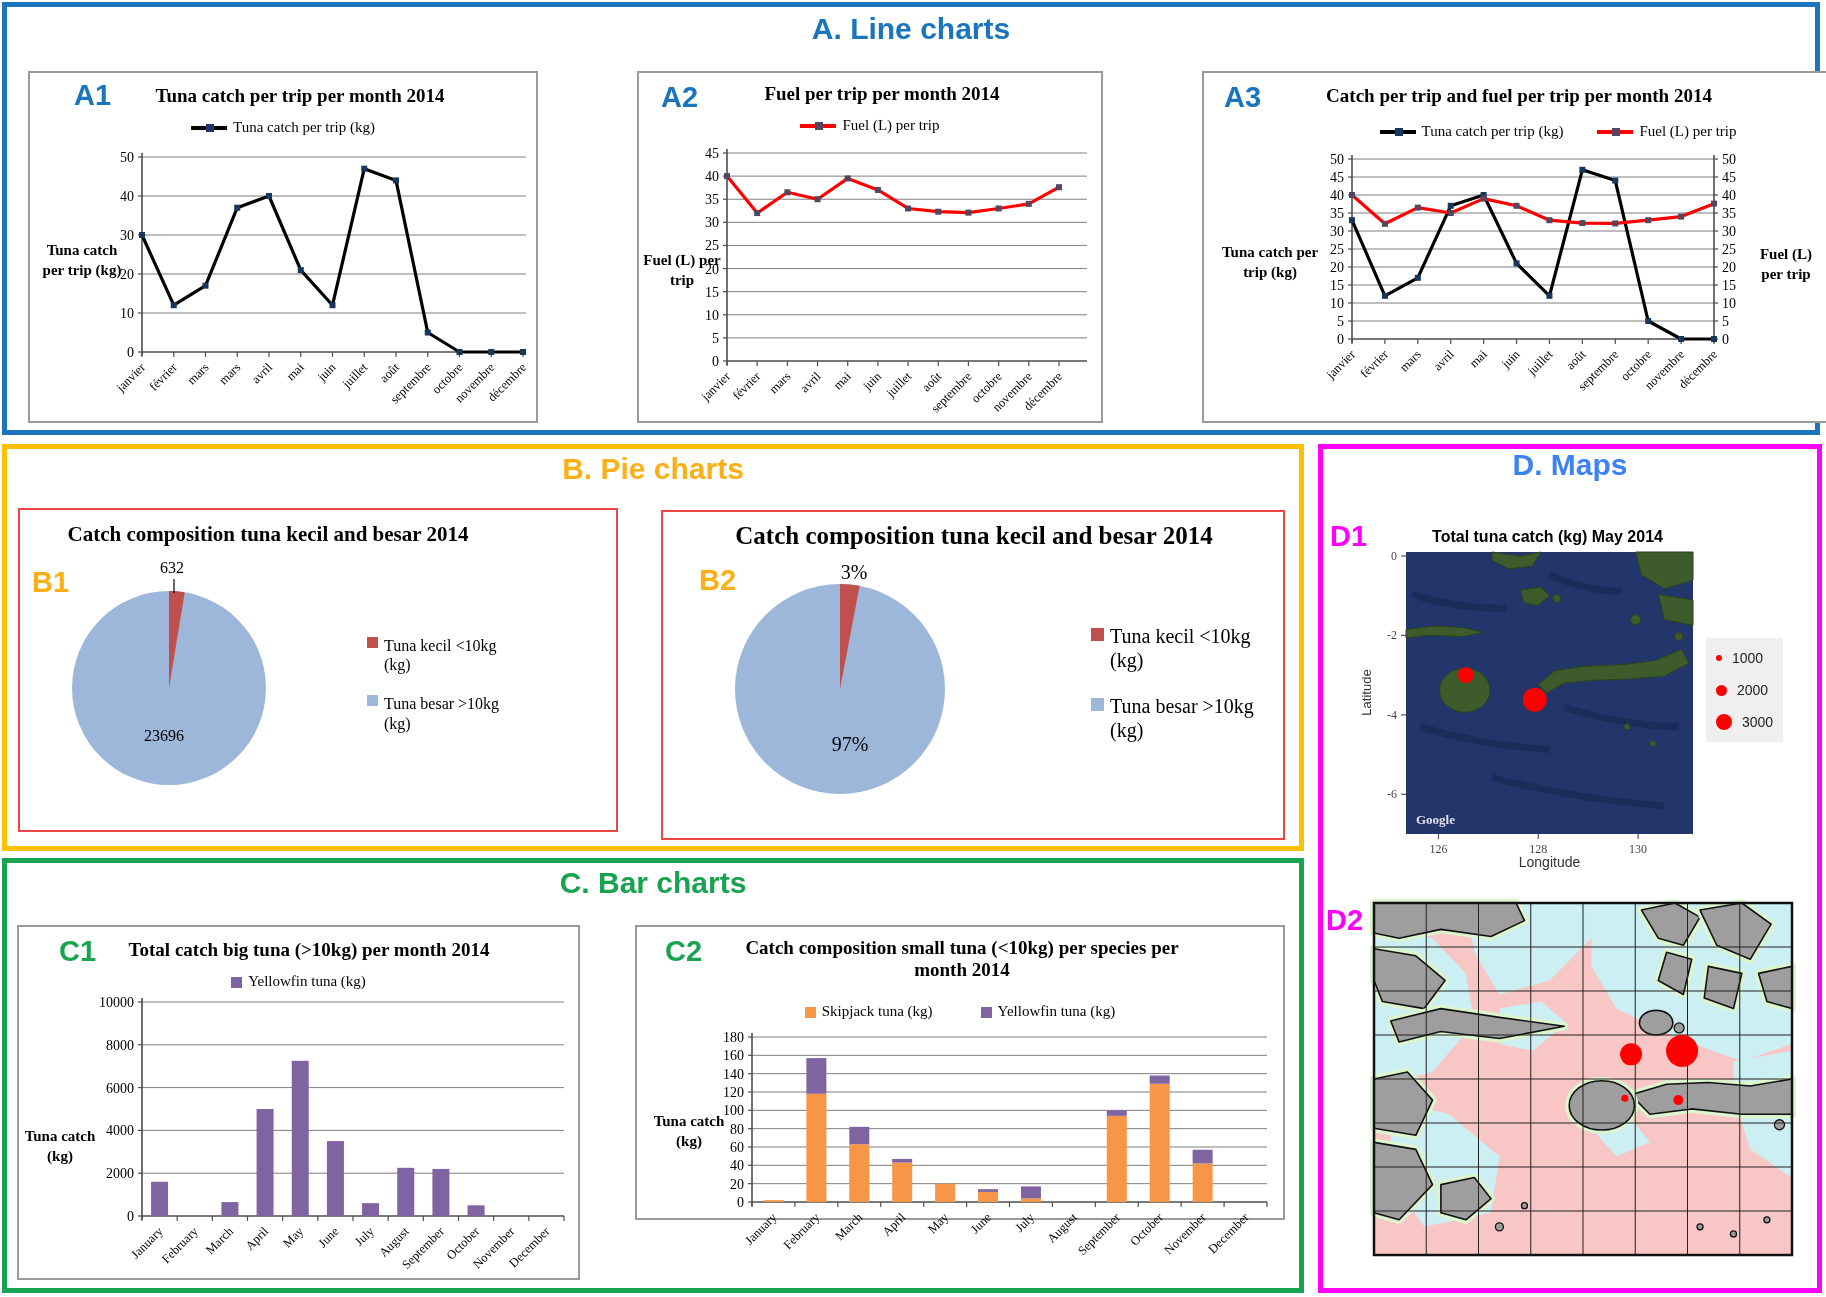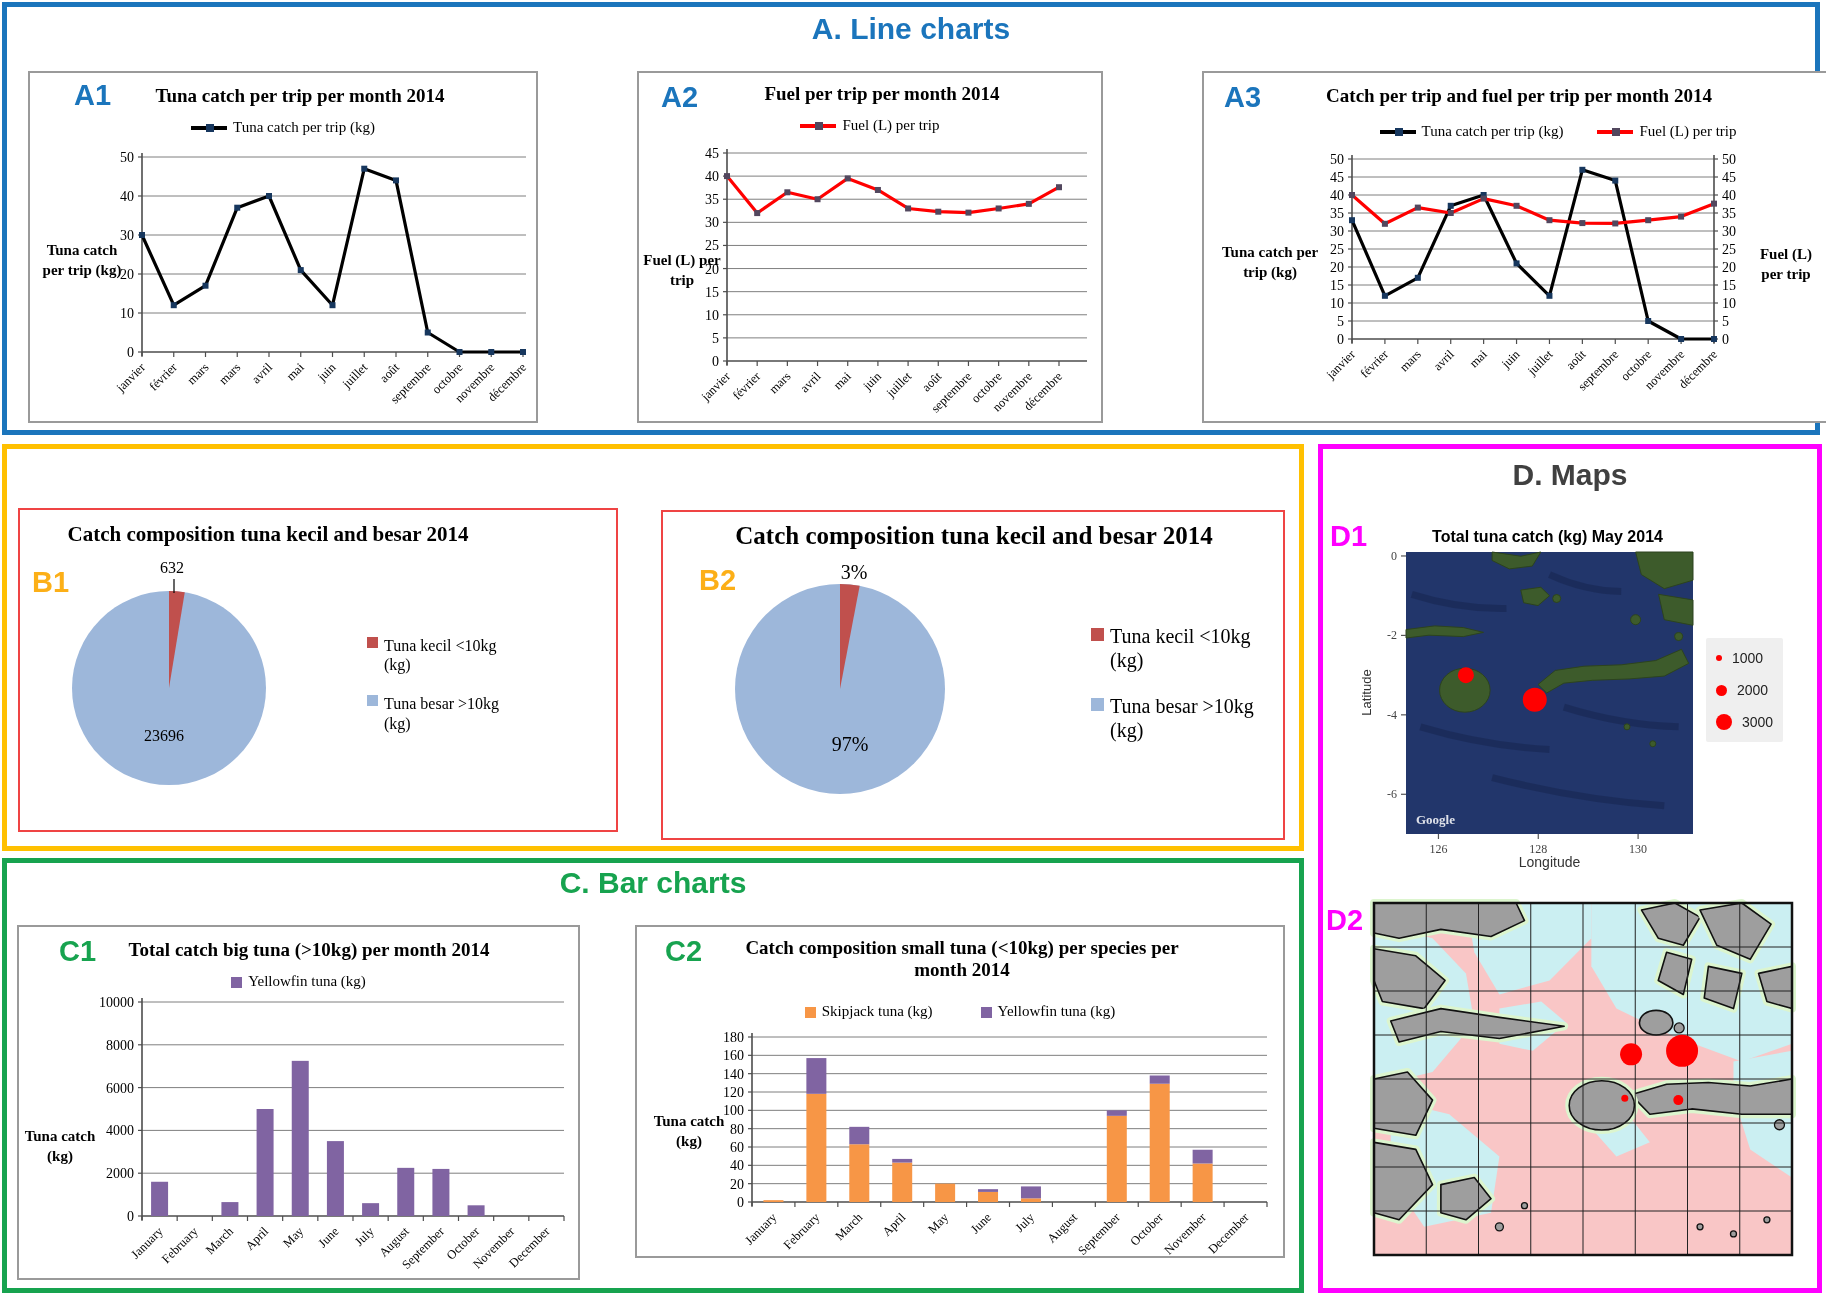--- a/index.html
+++ b/index.html
@@ -32,22 +32,23 @@
 <body>
 
 <div class="canvas">
 
   <div class="secbox" style="left:2px;top:2px;width:1818px;height:433px;border-color:#1B75BC;"></div>
   <div class="secbox" style="left:2px;top:444px;width:1302px;height:407px;border-color:#FFC000;"></div>
   <div class="secbox" style="left:2px;top:858px;width:1302px;height:435px;border-color:#17A34F;"></div>
   <div class="secbox" style="left:1318px;top:444px;width:504px;height:849px;border-color:#FF00FF;"></div>
 
   <div class="sechdr" style="left:2px;top:12px;width:1818px;color:#1B75BC;">A. Line charts</div>
+  <div class="sechdr" style="left:2px;top:452px;width:1302px;color:#FCAF17;">B. Pie charts</div>
   <div class="sechdr" style="left:2px;top:866px;width:1302px;color:#17A34F;">C. Bar charts</div>
-  <div class="sechdr" style="left:1318px;top:458px;width:504px;color:#404040;">D. Maps</div>
+  <div class="sechdr" style="left:1318px;top:448px;width:504px;color:#3b82f6;">D. Maps</div>
 
   <div class="panel pA" style="left:28px;top:71px;width:510px;height:352px;">
     <div class="pid" style="left:44px;top:8px;color:#1B75BC;">A1</div>
     <div class="ptitle" style="left:70px;top:12px;width:400px;font-size:19px;">Tuna catch per trip per month 2014</div>
     <div class="legend" style="left:0;top:46px;width:100%;">
       <span class="litem">
         <span class="lline" style="background: rgb(0, 0, 0);">
             <span class="mk" style="background: rgb(23, 55, 94);"></span>
           </span>
         <span>Tuna catch per trip (kg)</span>
@@ -446,21 +447,21 @@
           <rect x="197.75" y="65.85" width="17" height="155.15" fill="#8064A2"></rect>
           <rect x="232.91666666666666" y="146.10000000000002" width="17" height="74.89999999999999" fill="#8064A2"></rect>
           <rect x="268.0833333333333" y="208.16" width="17" height="12.84" fill="#8064A2"></rect>
           <rect x="303.25" y="172.85" width="17" height="48.15" fill="#8064A2"></rect>
           <rect x="338.41666666666663" y="173.92000000000002" width="17" height="47.08" fill="#8064A2"></rect>
           <rect x="373.5833333333333" y="210.3" width="17" height="10.700000000000001" fill="#8064A2"></rect>
         </svg>
       </div>
   </div>
 
-  <div class="panel pC" style="left:635px;top:925px;width:650px;height:333px;">
+  <div class="panel pC" style="left:635px;top:925px;width:650px;height:295px;">
     <div class="pid" style="left:28px;top:10px;color:#17A34F;">C2</div>
     <div class="ptitle" style="left:85px;top:10px;width:480px;font-size:19px;">Catch composition small tuna (&lt;10kg) per species per month 2014</div>
     <div class="legend" style="left:0;top:76px;width:100%;gap:48px;">
       <span class="litem">
         <span class="lsq" style="background: rgb(247, 150, 70);"></span>
         <span>Skipjack tuna (kg)</span>
       </span>
       <span class="litem">
         <span class="lsq" style="background: rgb(128, 100, 162);"></span>
         <span>Yellowfin tuna (kg)</span>

